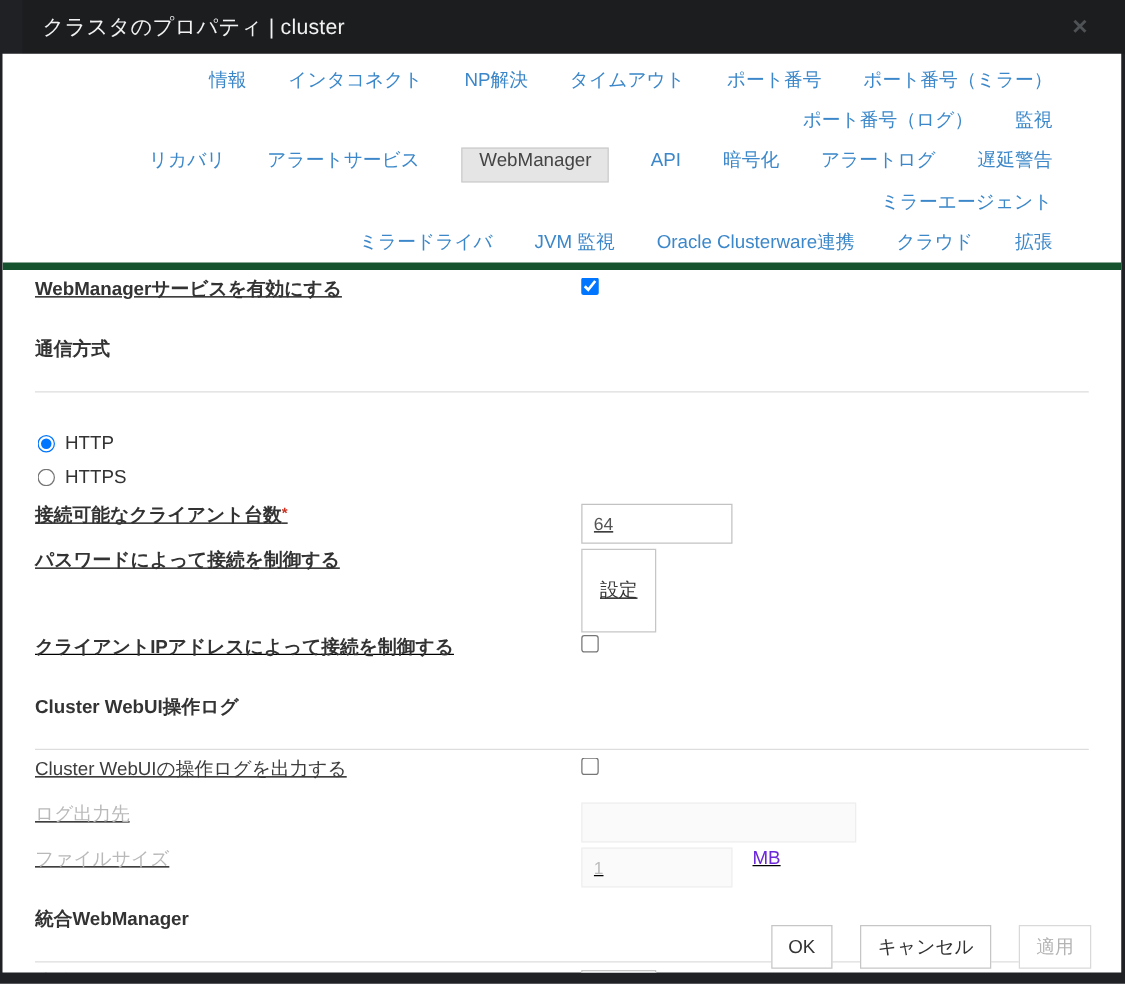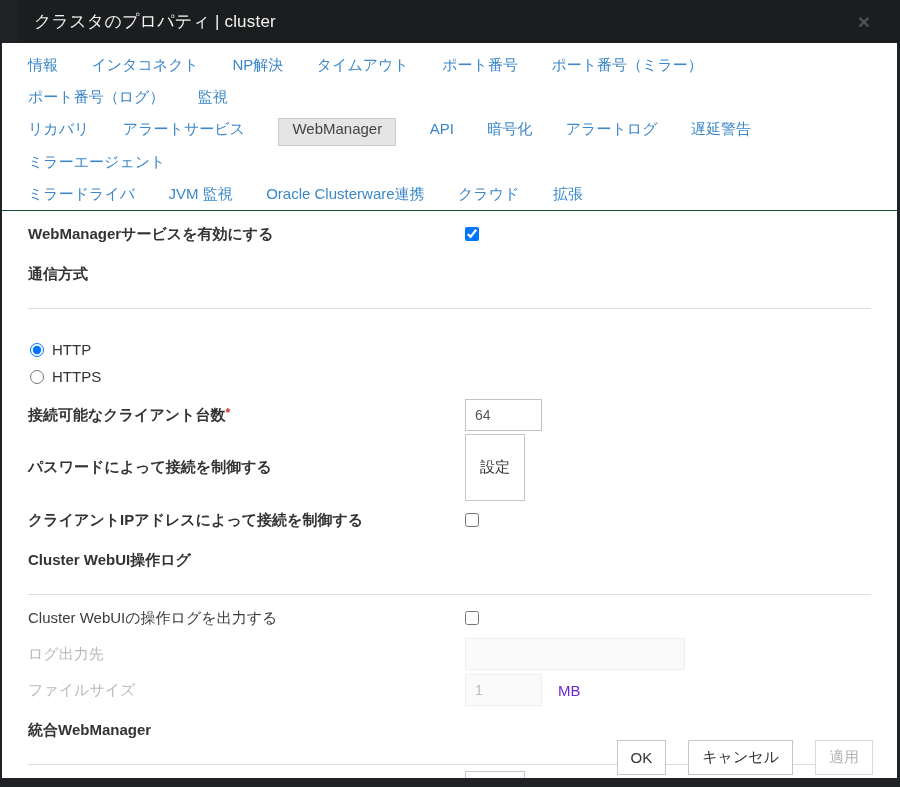--- a/index.html
+++ b/index.html
@@ -23,57 +23,58 @@
     line-height:1; cursor:pointer; padding:2px 14px 2px 2px;
   }
   
   .dialog {
     position:absolute; top:43px; left:2px; right:3px; bottom:9px;
     background:#ffffff; overflow:hidden;
   }
   
   .tabs {
     padding:6px 26px 0 26px;
-    border-bottom:1px solid #14532d;
+    border-bottom:6px solid #14532d;
+    text-align:right;
   }
   .tab-row { line-height:1; }
   .tab {
     display:inline-block;
     color:#3b87c9; font-size:15px;
     padding:8px 0 9px 0;
     margin-right:29px;
     cursor:pointer;
     white-space:nowrap;
   }
   .tab.active {
     color:#444; background:#e5e5e5;
     border:1px solid #cccccc;
     padding:2px 13px 9px 13px;
     cursor:default;
   }
   
   .content { padding:4px 26px 0 26px; position:relative; }
-  .row { display:flex; align-items:center; min-height:34px; margin-top:2px; }
+  .row { display:flex; align-items:flex-start; min-height:34px; margin-top:2px;text-decoration:underline; }
   .row .lbl { width:437px; flex:none; font-size:15px; color:#333; }
   .lbl.bold { font-weight:bold; }
   .lbl.normal { font-weight:normal; color:#3c3c3c; }
   .lbl.disabled { color:#b9b9b9; }
   .req { color:#cc3322; font-size:12px; vertical-align:top; }
   .section {
     font-weight:bold; font-size:15px; color:#333;
     padding:10px 0 24px 0;
     border-bottom:1px solid #dddddd;
     margin-top:4px;
   }
   .radio-row { display:flex; align-items:center; min-height:27px; padding-left:2px; }
   .radio-row input { margin-right:8px; width:14px; height:14px; }
   .radio-row .rlbl { font-size:15px; color:#333; }
   input[type="checkbox"] { width:14px; height:14px; }
   .txt {
-    height:32px; width:77px;
+    height:32px; width:121px;
     border:1px solid #c2c2c2; background:#fff;
     font-size:14px; color:#555; padding:0 9px;
     font-family:"Liberation Sans","DejaVu Sans",sans-serif;
   }
   .txt.wide { width:220px; }
   .txt:disabled, .txt.disabled {
     background:#fafafa; border:1px solid #eeeeee; color:#bcbcbc;
   }
   .unit { font-size:15px; color:#6d28d9; margin-left:16px; }
   .btn {

